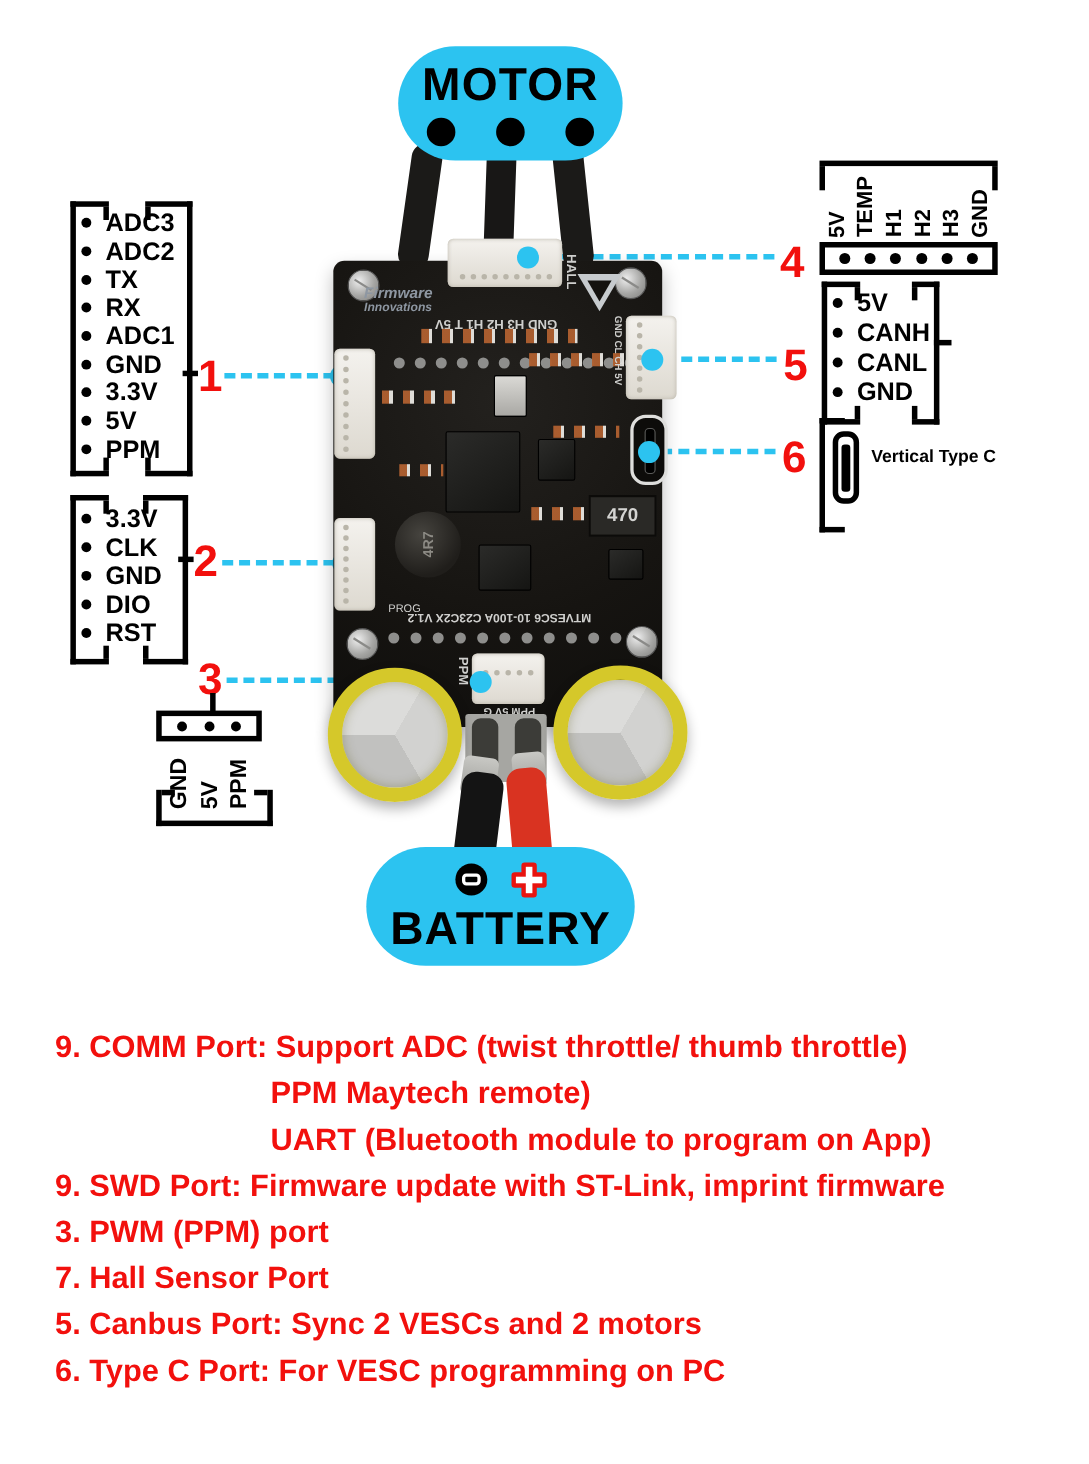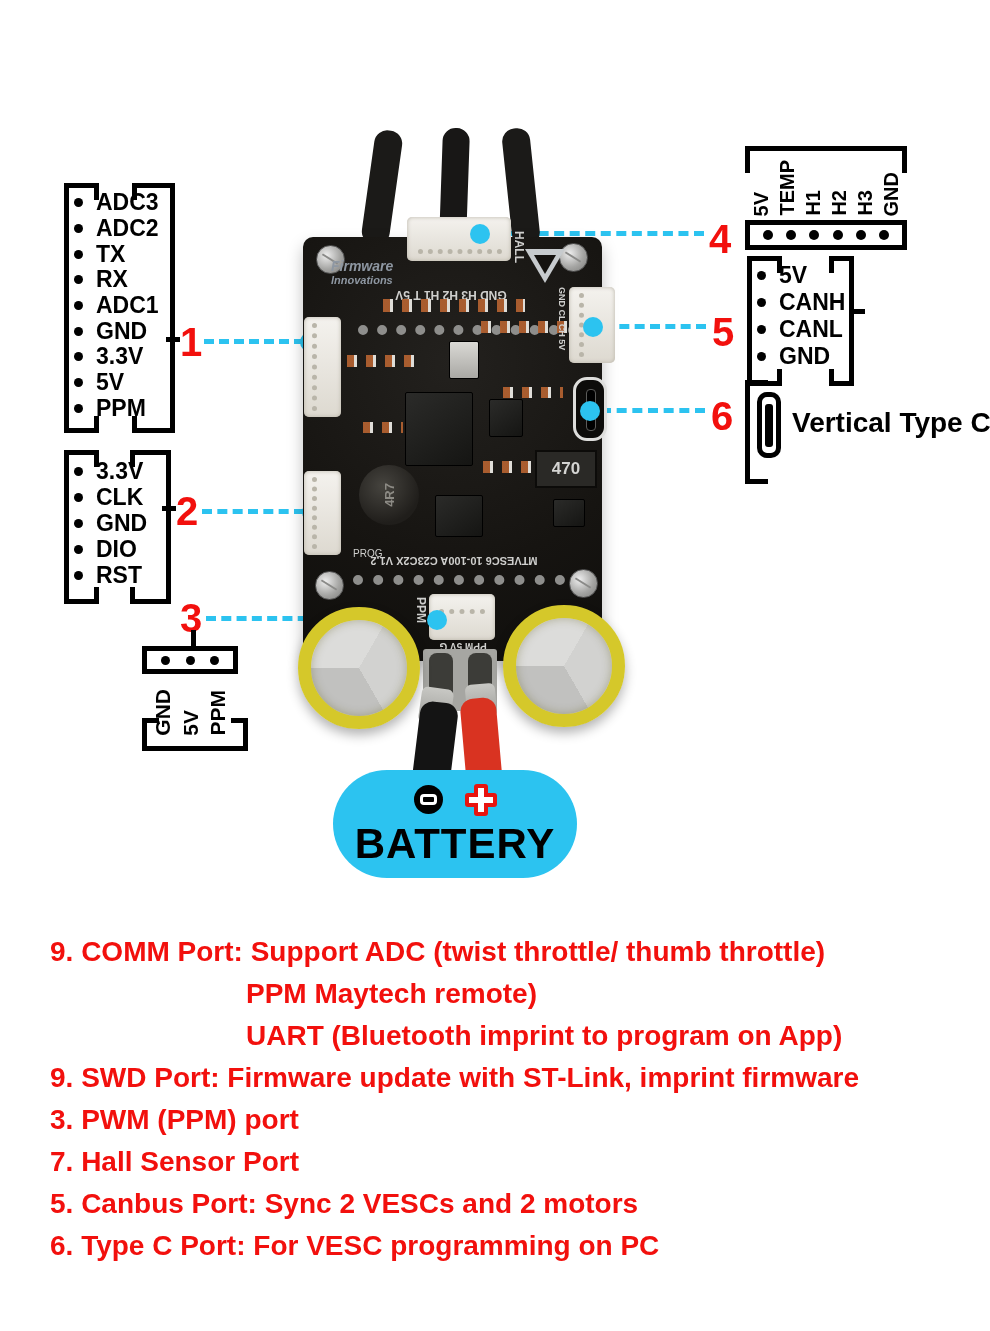--- a/index.html
+++ b/index.html
@@ -50,21 +50,21 @@
   .vrows{position:absolute;display:flex;justify-content:space-between;align-items:flex-end;}
   .vlabel{writing-mode:vertical-rl;transform:rotate(180deg);font-weight:bold;white-space:nowrap;line-height:1;}
   .vrows.p4 .vlabel{font-size:20px;}
   .vrows.p3 .vlabel{font-size:21px;}
   
   .bbox{position:absolute;border:5px solid #000;display:flex;justify-content:space-between;align-items:center;box-sizing:border-box;}
   .bdot{width:10px;height:10px;border-radius:50%;background:#000;}
   
   .tcicon{position:absolute;border:5px solid #000;border-radius:10px;box-sizing:border-box;}
   .tcbar{position:absolute;background:#000;border-radius:3px;}
-  .tclabel{position:absolute;font-size:28px;font-weight:bold;white-space:nowrap;}
+  .tclabel{position:absolute;font-size:16px;font-weight:bold;white-space:nowrap;}
   
   .wire{position:absolute;border-radius:13px;}
   
   .board{position:absolute;left:303px;top:237px;width:299px;height:424px;background:
      radial-gradient(circle at 50% 30%, #23211e 0%, #161411 60%, #0f0e0c 100%);
      border-radius:10px;box-shadow:0 8px 16px rgba(0,0,0,.25);}
   .screw{position:absolute;width:27px;height:27px;border-radius:50%;
      background:radial-gradient(circle at 35% 35%, #eee, #a6a6a4 55%, #7c7c7a);border:1px solid #555;}
   .screw::before{content:"";position:absolute;left:4px;top:12px;width:18px;height:2px;background:#8a8a88;transform:rotate(32deg);}
   .wconn{position:absolute;background:linear-gradient(180deg,#f4f2ee,#ddd9d0);border-radius:5px;box-shadow:inset 0 0 4px #b9b4a8;}
@@ -90,20 +90,28 @@
 </style>
 </head>
 <body>
 
 <div class="canvas">
 
   <div class="wire" style="left:368px;top:130px;width:28px;height:115px;background:#1b1a18;transform:rotate(8deg);z-index:1;"></div>
   <div class="wire" style="left:441px;top:128px;width:27px;height:116px;background:#181716;transform:rotate(2deg);z-index:1;"></div>
   <div class="wire" style="left:507px;top:128px;width:28px;height:118px;background:#1b1a18;transform:rotate(-6deg);z-index:1;"></div>
 
+  <div class="pill" style="left:362px;top:42px;width:204px;height:104px;z-index:8;">
+    <div class="big">MOTOR</div>
+    <div class="mdots">
+      <span class="mdot"></span>
+      <span class="mdot"></span>
+      <span class="mdot"></span>
+    </div>
+  </div>
 
   <div class="board" style="z-index:2;">
 
     <div class="screw" style="left:13px;top:8px;"></div>
     <div class="screw" style="left:256px;top:6px;"></div>
     <div class="screw" style="left:12px;top:334px;"></div>
     <div class="screw" style="left:266px;top:332px;"></div>
 
     <div class="wconn" style="left:104px;top:-20px;width:104px;height:44px;"></div>
     <div class="cpinsh" style="left:115px;top:12px;width:84px;"></div>
@@ -352,21 +360,21 @@
   <div class="tcicon" style="left:757px;top:392px;width:24px;height:66px;"></div>
   <div class="tcbar" style="left:765px;top:404px;width:8px;height:43px;"></div>
   <div class="tclabel" style="left:792px;top:407px;">Vertical Type C</div>
 
   <div class="notes">
 
       <div class="note-line">9. COMM Port: Support ADC (twist throttle/ thumb throttle)</div>
 
       <div class="note-line indent">PPM  Maytech remote)</div>
 
-      <div class="note-line indent">UART (Bluetooth imprint to program on App)</div>
+      <div class="note-line indent">UART (Bluetooth module to program on App)</div>
 
       <div class="note-line">9. SWD Port: Firmware update with ST-Link, imprint firmware</div>
 
       <div class="note-line">3. PWM (PPM) port</div>
 
       <div class="note-line">7. Hall Sensor Port</div>
 
       <div class="note-line">5. Canbus Port: Sync 2 VESCs and 2 motors</div>
 
       <div class="note-line">6. Type C Port: For VESC programming on PC</div>

